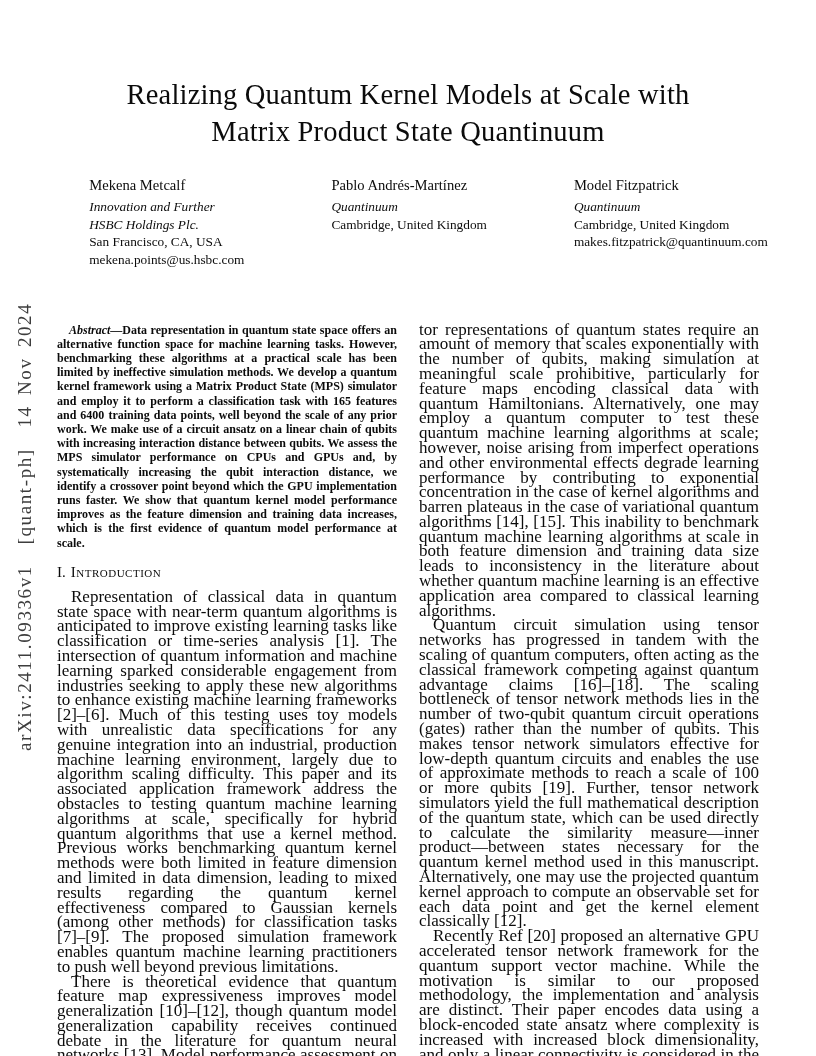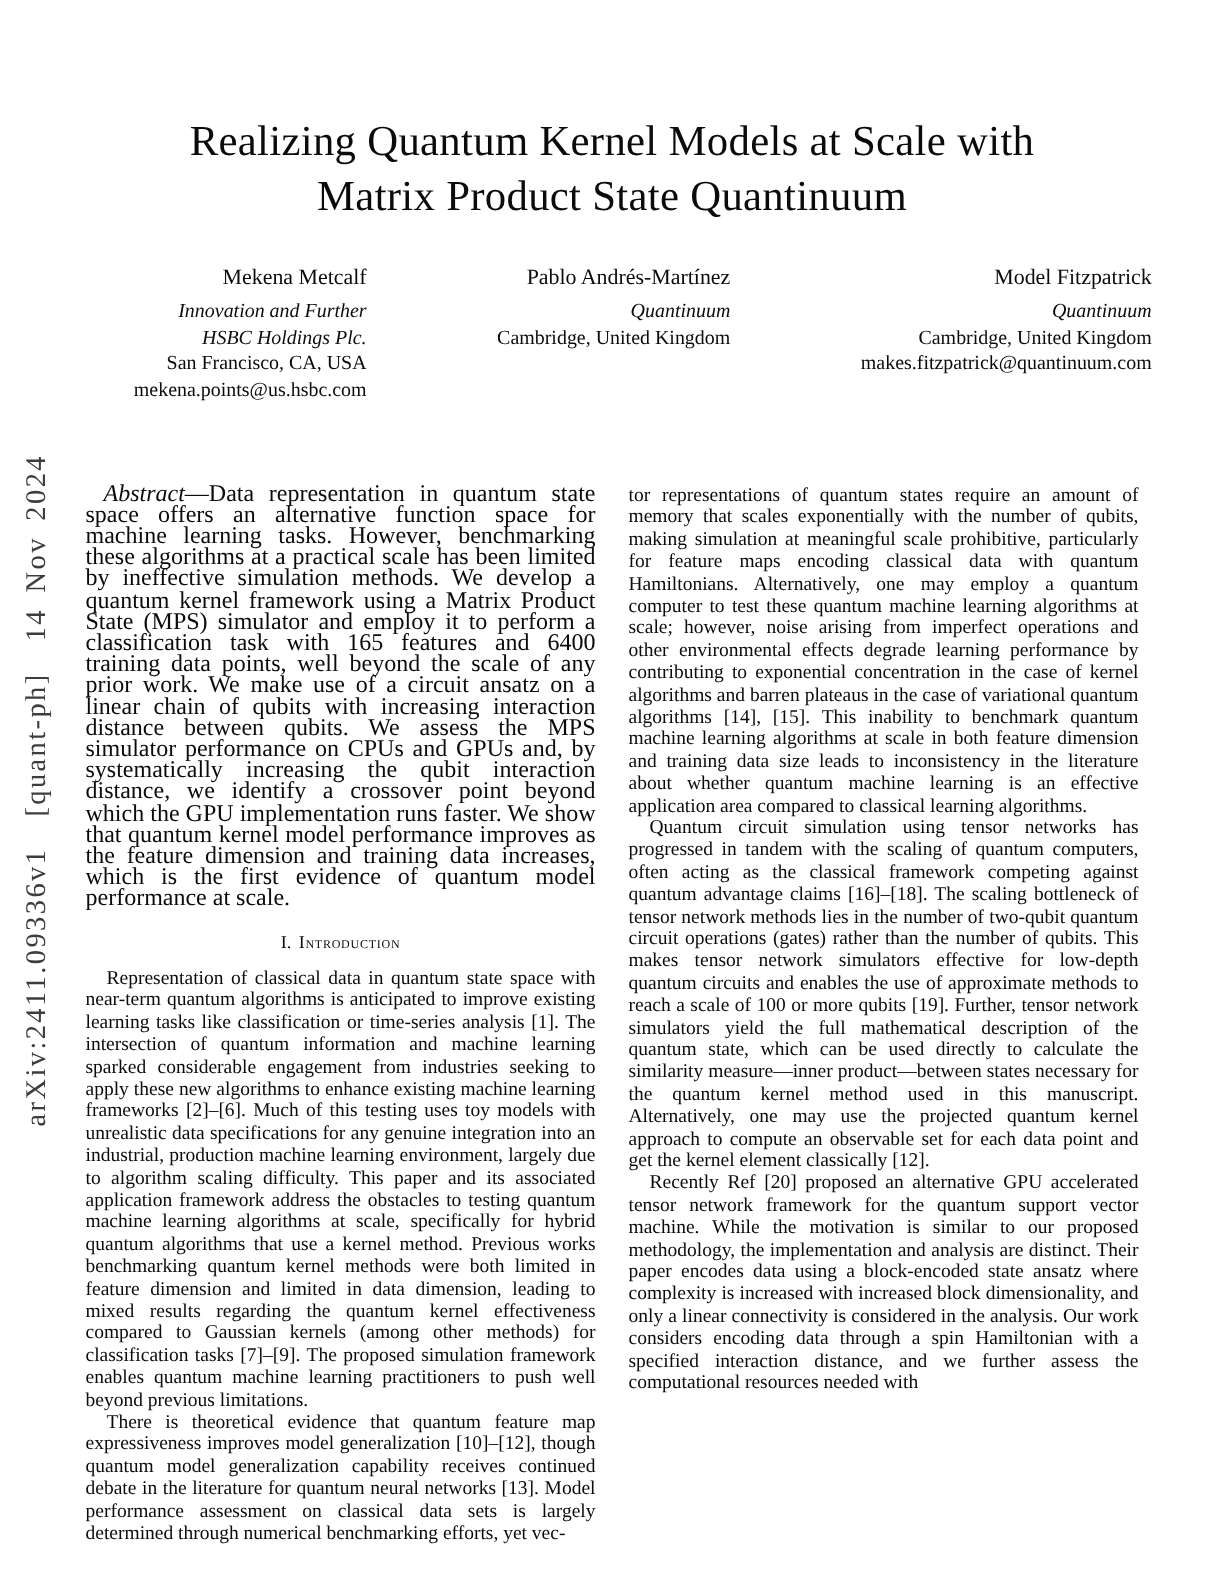--- a/index.html
+++ b/index.html
@@ -44,61 +44,61 @@
     font-weight: 400;
     letter-spacing: 0.2px;
   }
   .authors {
     margin-top: 26px;
     display: flex;
     justify-content: center;
     gap: 46px;
   }
   .author {
-    text-align: right;
+    text-align: left;
     font-size: 13.3px;
     line-height: 1.32;
     flex: 0 0 auto;
     margin-left: 41px;
   }
   .author-name {
     font-size: 14.6px;
     margin-bottom: 3px;
   }
   .italic { font-style: italic; }
   .columns {
     display: flex;
     gap: 22px;
     margin-top: 54px;
   }
   .col { width: 340px; }
   .abstract {
     margin: 0;
-    font-size: 16px;
+    font-size: 12px;
     line-height: 14.2px;
-    font-weight: 400;
+    font-weight: 700;
     text-align: justify;
     text-indent: 12px;
     hyphens: auto;
   }
   .abstract-label { font-style: italic; }
   .section-heading {
     margin: 14px 0 9px 0;
-    text-align: center;
-    font-size: 12px;
+    text-align: left;
+    font-size: 15px;
     font-weight: 400;
   }
   .section-heading .sc {
     font-variant: small-caps;
     letter-spacing: 0.5px;
     margin-left: 5px;
   }
   .body-para {
     margin: 0;
-    font-size: 13px;
+    font-size: 17px;
     line-height: 14.8px;
     text-align: justify;
     text-indent: 14px;
     hyphens: auto;
   }
   .body-para.noindent { text-indent: 0; }
 </style>
 </head>
 <body>
 

